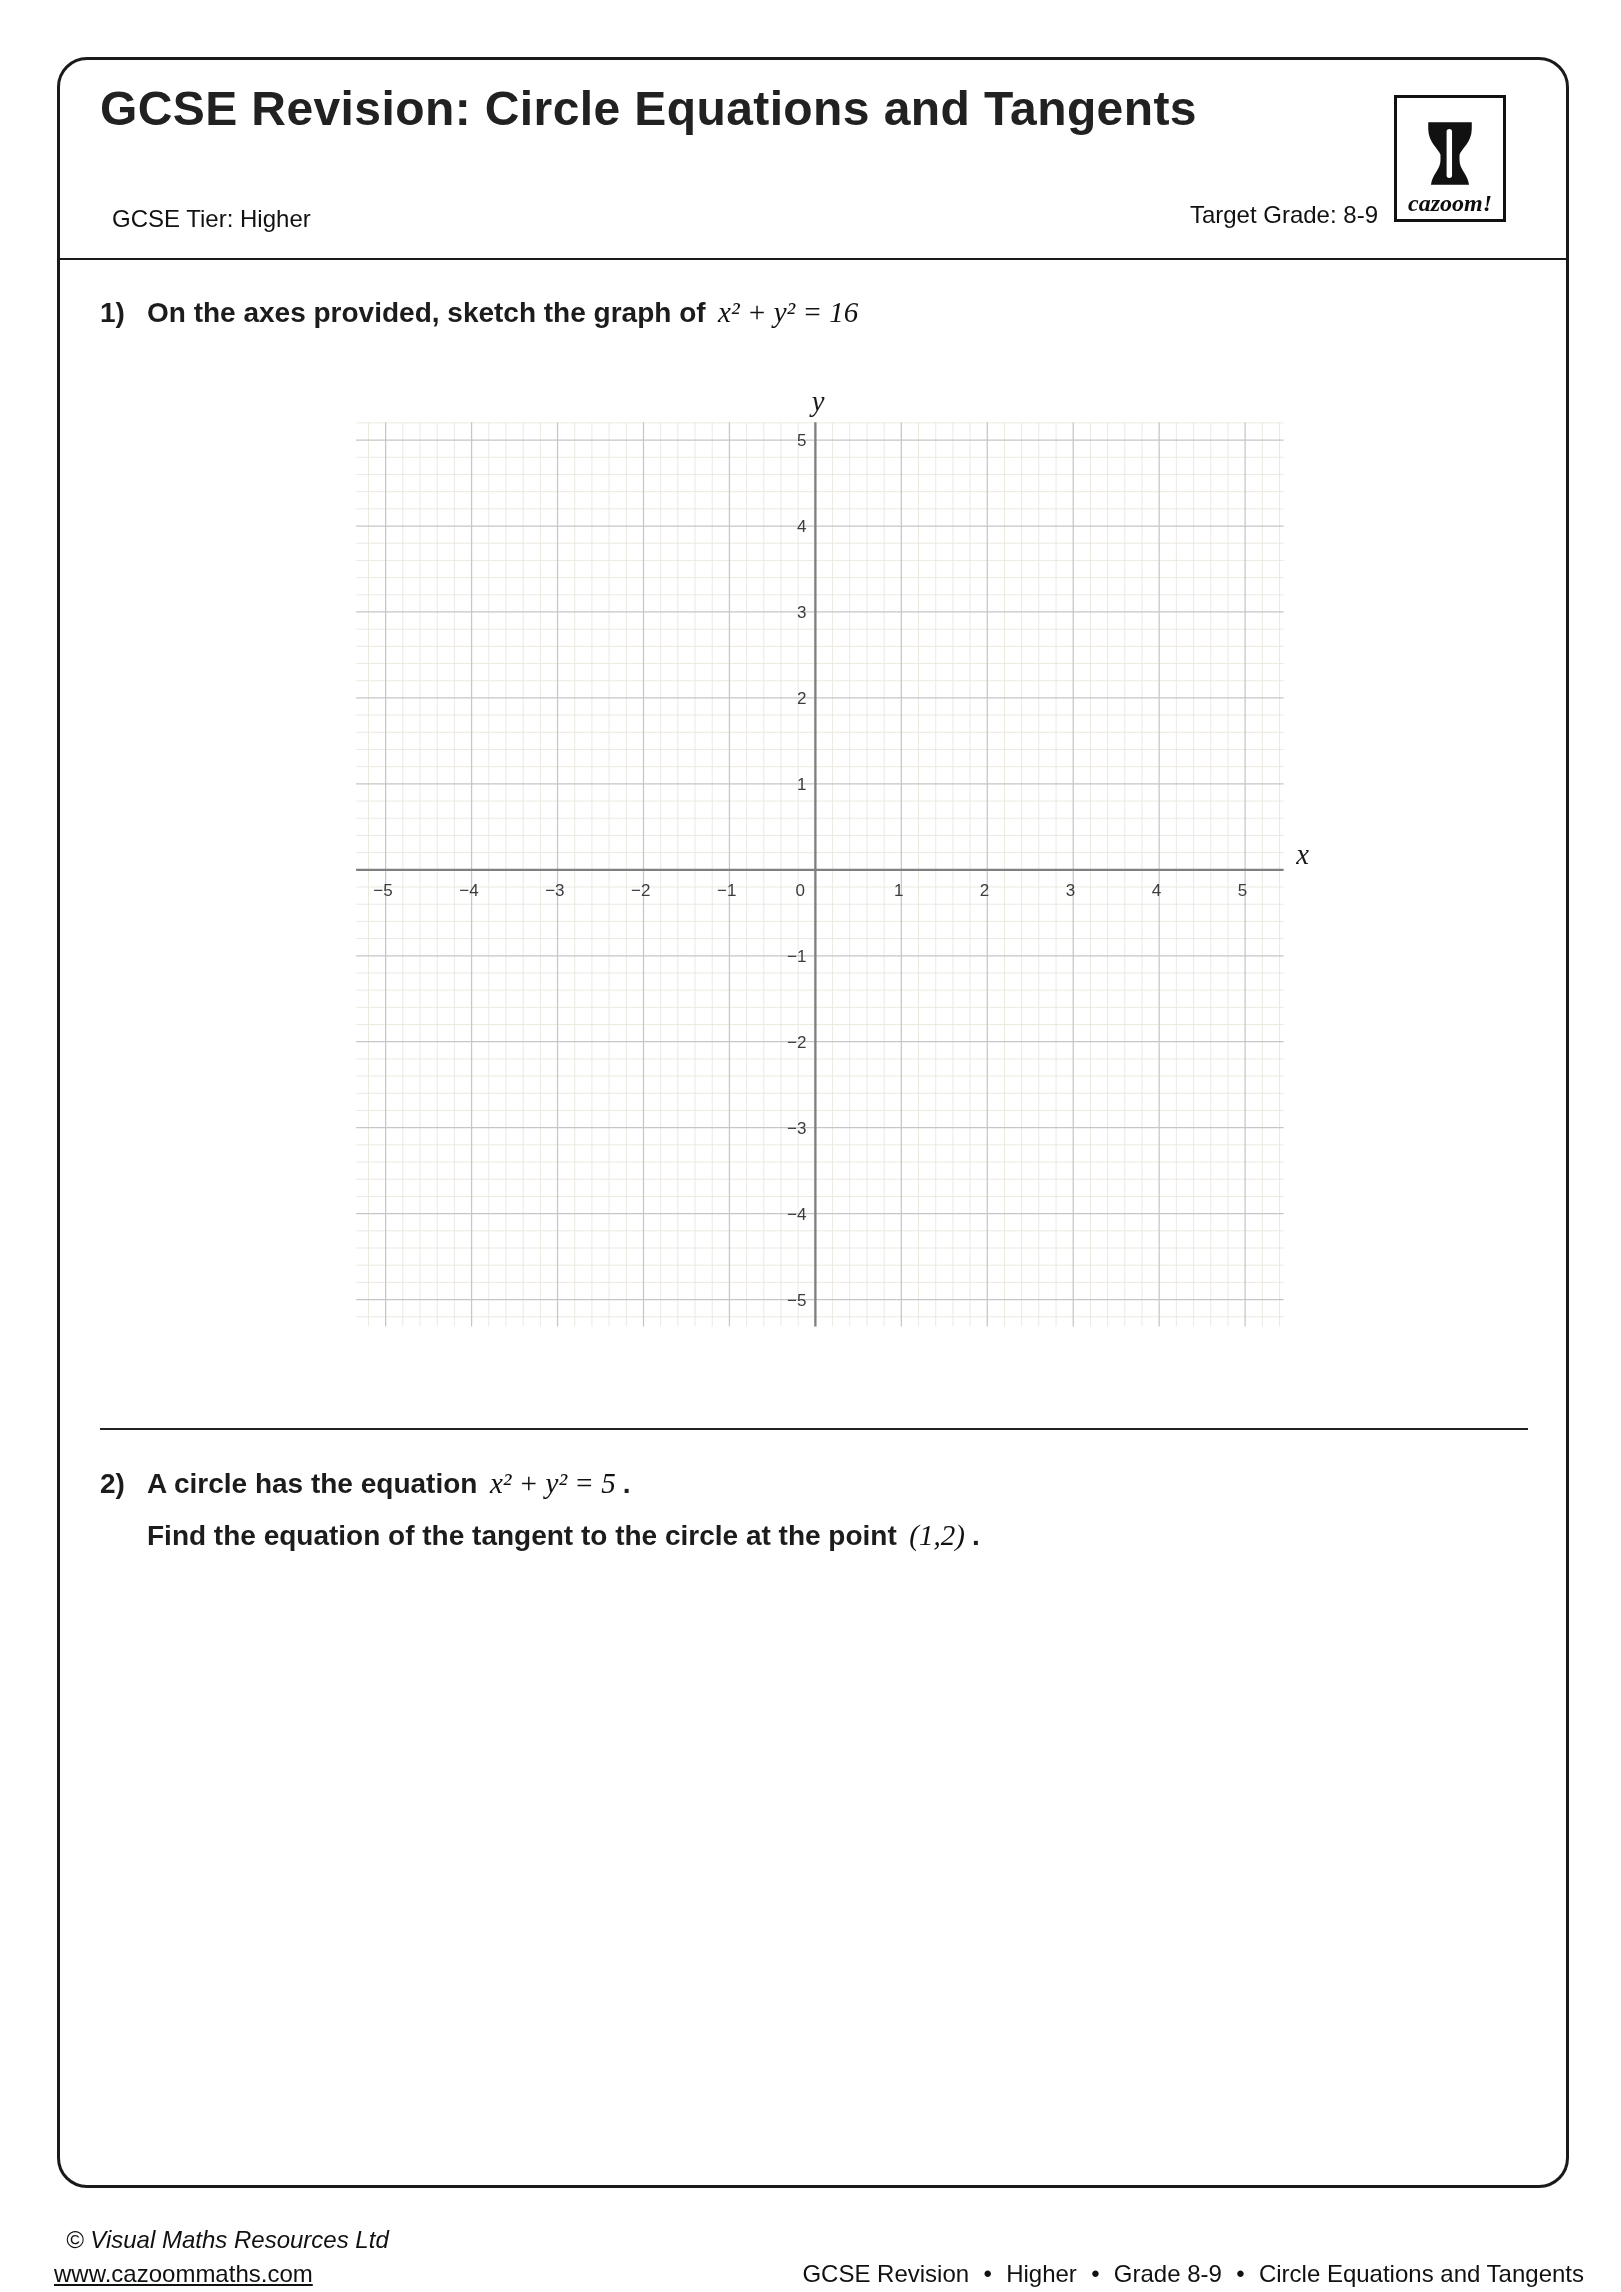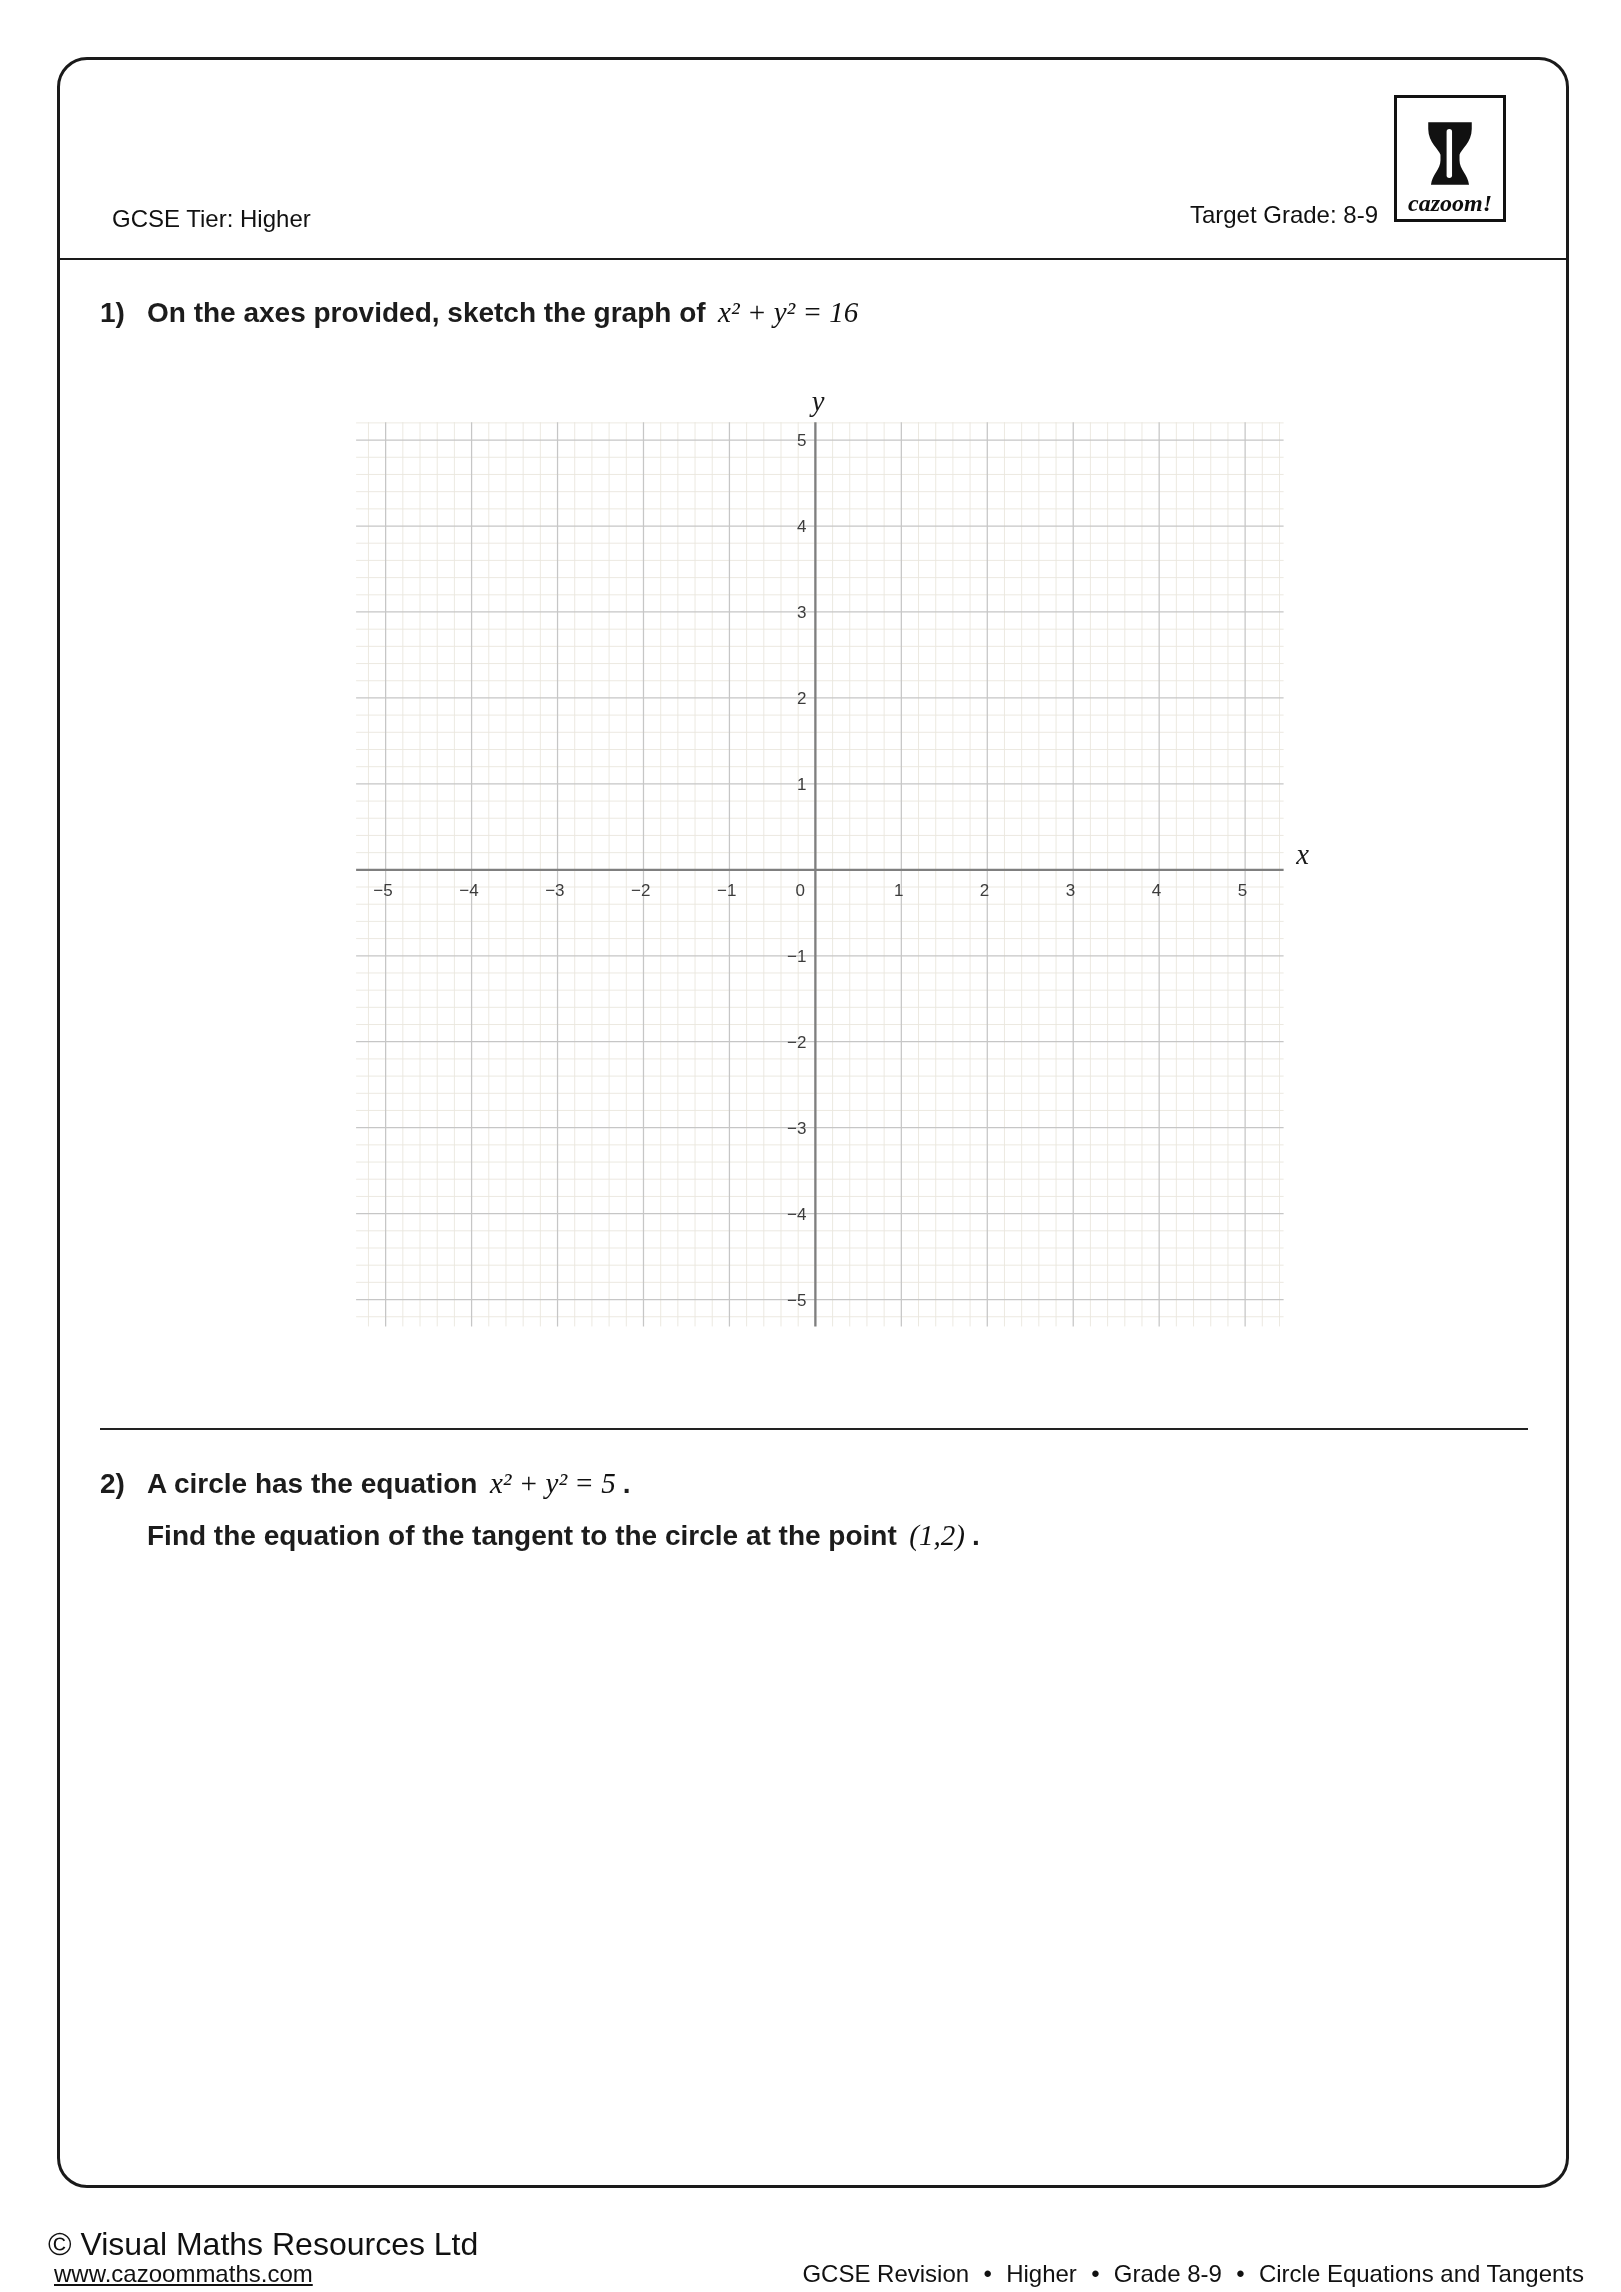--- a/index.html
+++ b/index.html
@@ -49,37 +49,38 @@
   .tick { font-family:"Liberation Sans", sans-serif; font-size:19px; fill:#3c3c3c; }
   .axis-label { font-family:"Liberation Serif", serif; font-style:italic; font-size:32px; fill:#1a1a1a; }
 
   .divider { position:absolute; left:100px; top:1428px; width:1428px; border-top:2.7px solid #222; }
 
   .q2 { position:absolute; left:100px; top:1467px; font-size:28px; font-weight:bold; color:#1c1c1c; }
   .q2 .line { display:flex; align-items:baseline; min-height:52px; white-space:nowrap; }
   .q2 .indent { padding-left:47px; }
   .ml { margin-left:10.7px; }
 
-  .footer-copyright { position:absolute; left:48px; top:2226px; font-size:32px; color:#111; }
+  .footer-copyright { position:absolute; left:66px; top:2226px; font-size:24px; color:#111;font-style:italic; }
   .footer-link {
     position:absolute; left:54px; top:2260px; font-size:24px; color:#101010;
     text-decoration:underline; cursor:pointer;
   }
   .footer-meta {
     position:absolute; right:38px; top:2260px; font-size:24px; color:#111;
     display:flex; align-items:baseline; gap:14.3px; white-space:nowrap;
   }
 </style>
 </head>
 <body>
 
 <div class="page">
 
   <div class="main-border"></div>
 
+  <div class="title">GCSE Revision: Circle Equations and Tangents</div>
   <div class="tier">GCSE Tier: Higher</div>
   <div class="target">Target Grade: 8-9</div>
   <div class="header-line"></div>
 
   <div class="logo-box">
     <svg class="logo-vase" viewBox="0 0 100 100">
       <path d="M18,4 L82,4 L82,14 C82,34 66,44 64,52 L64,60 C64,74 76,80 78,96 L22,96 C24,80 36,74 36,60 L36,52 C34,44 18,34 18,14 Z" fill="#111"></path>
       <rect x="45" y="14" width="8" height="72" rx="4" fill="#ffffff"></rect>
     </svg>
     <div class="logo-text">cazoom!</div>

